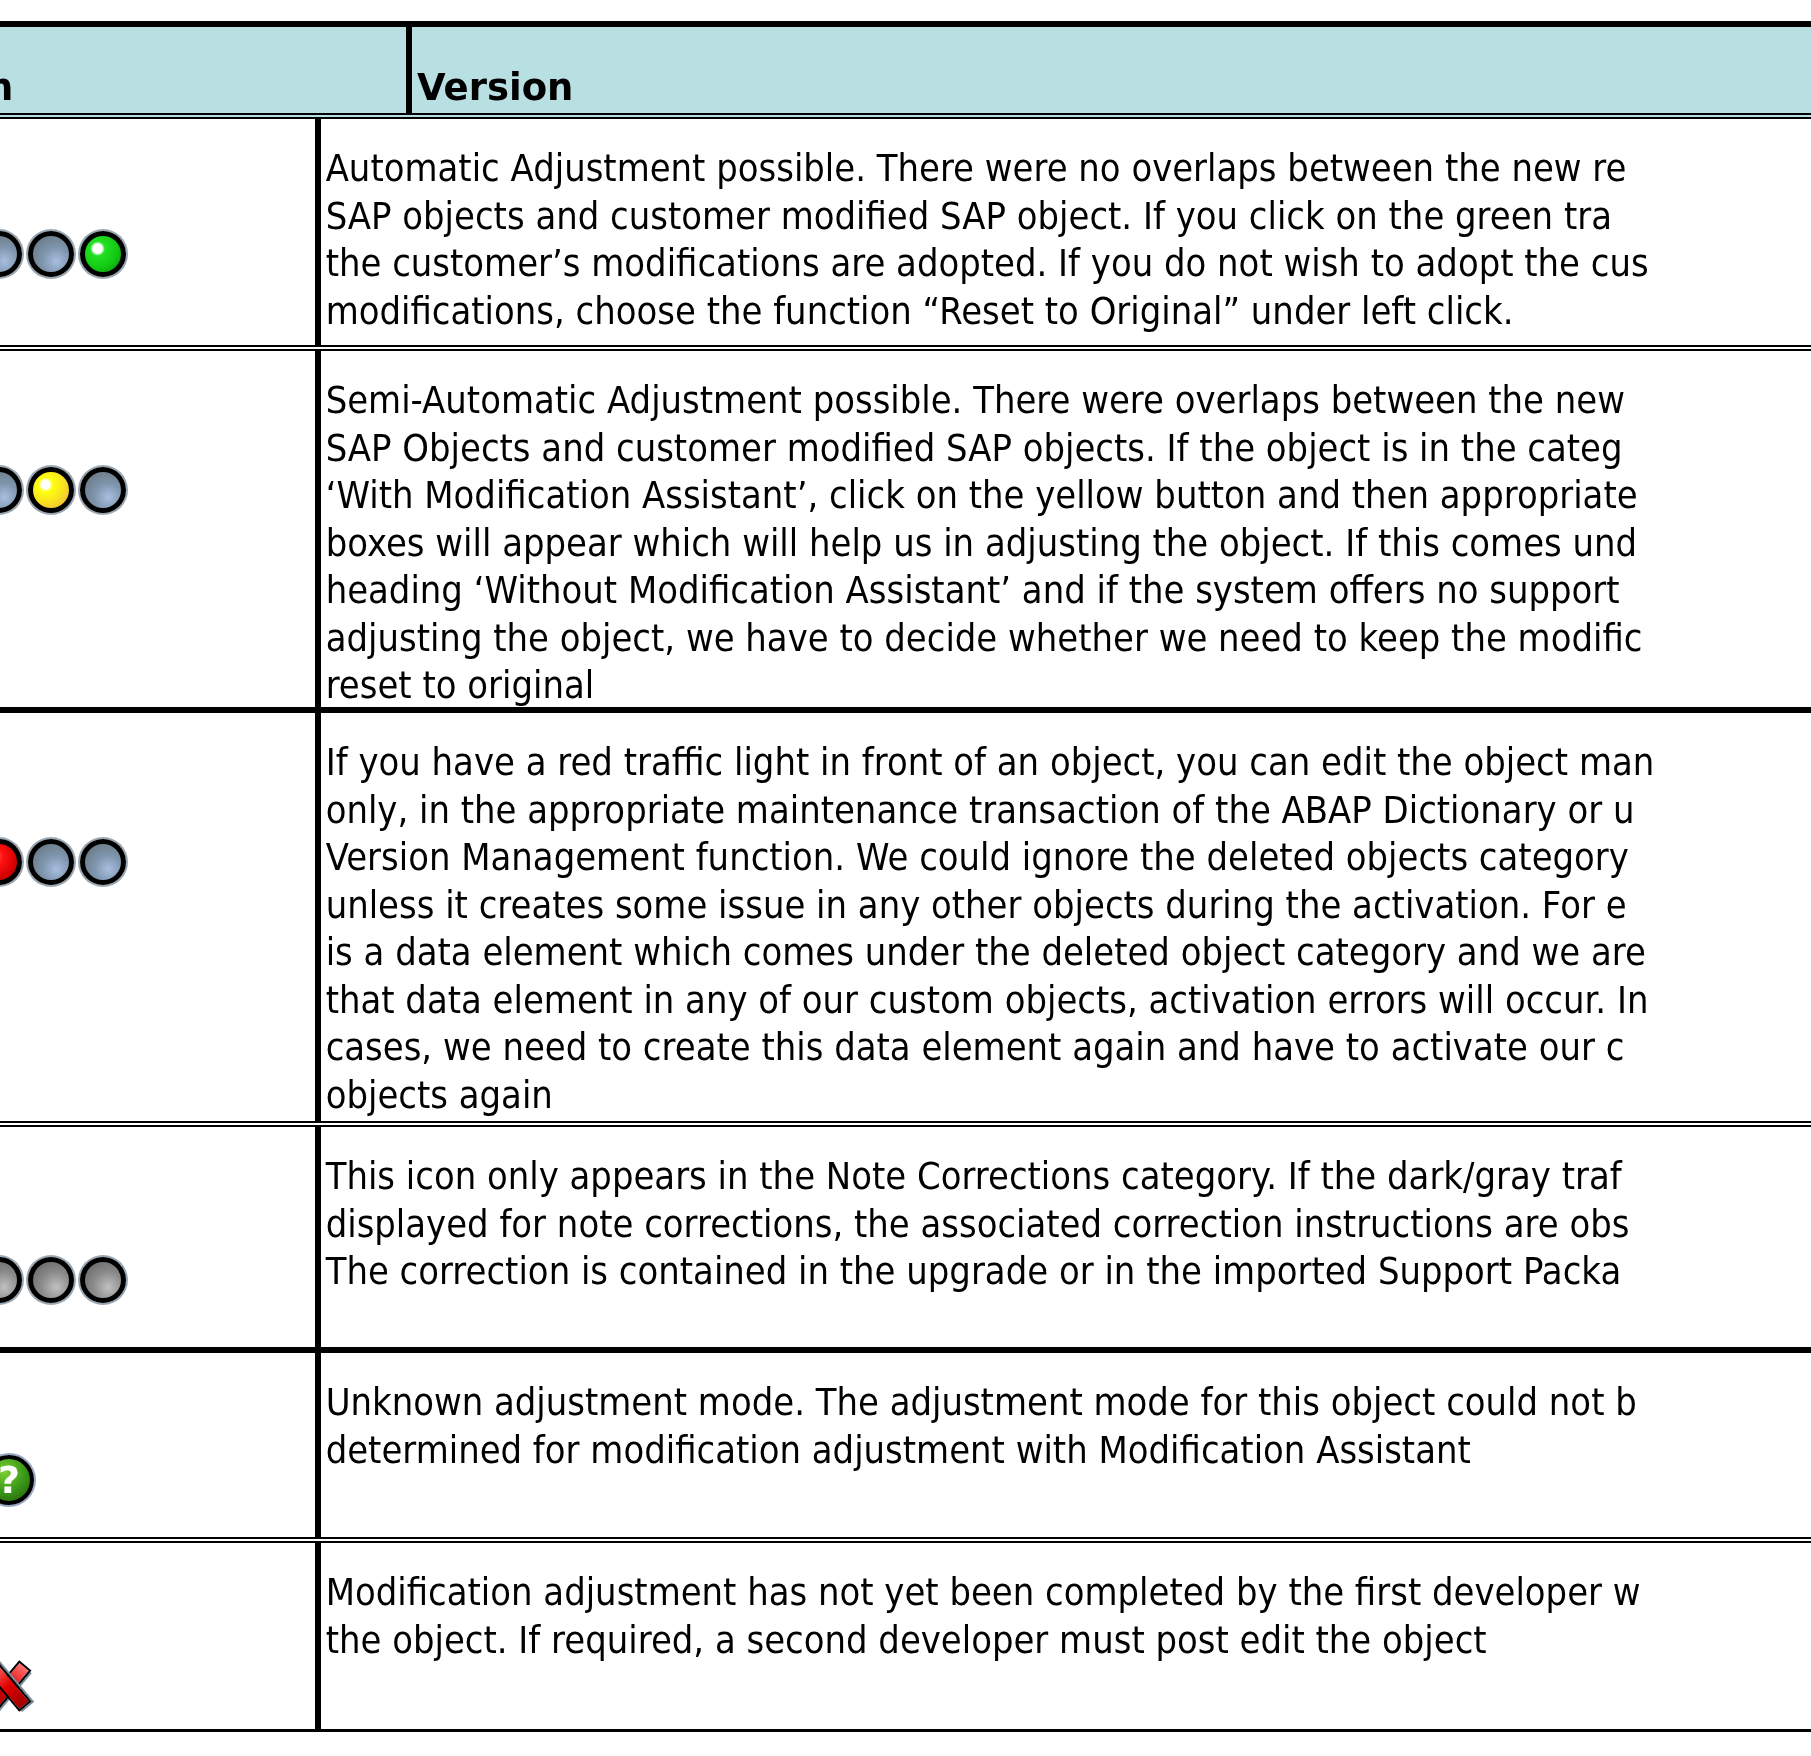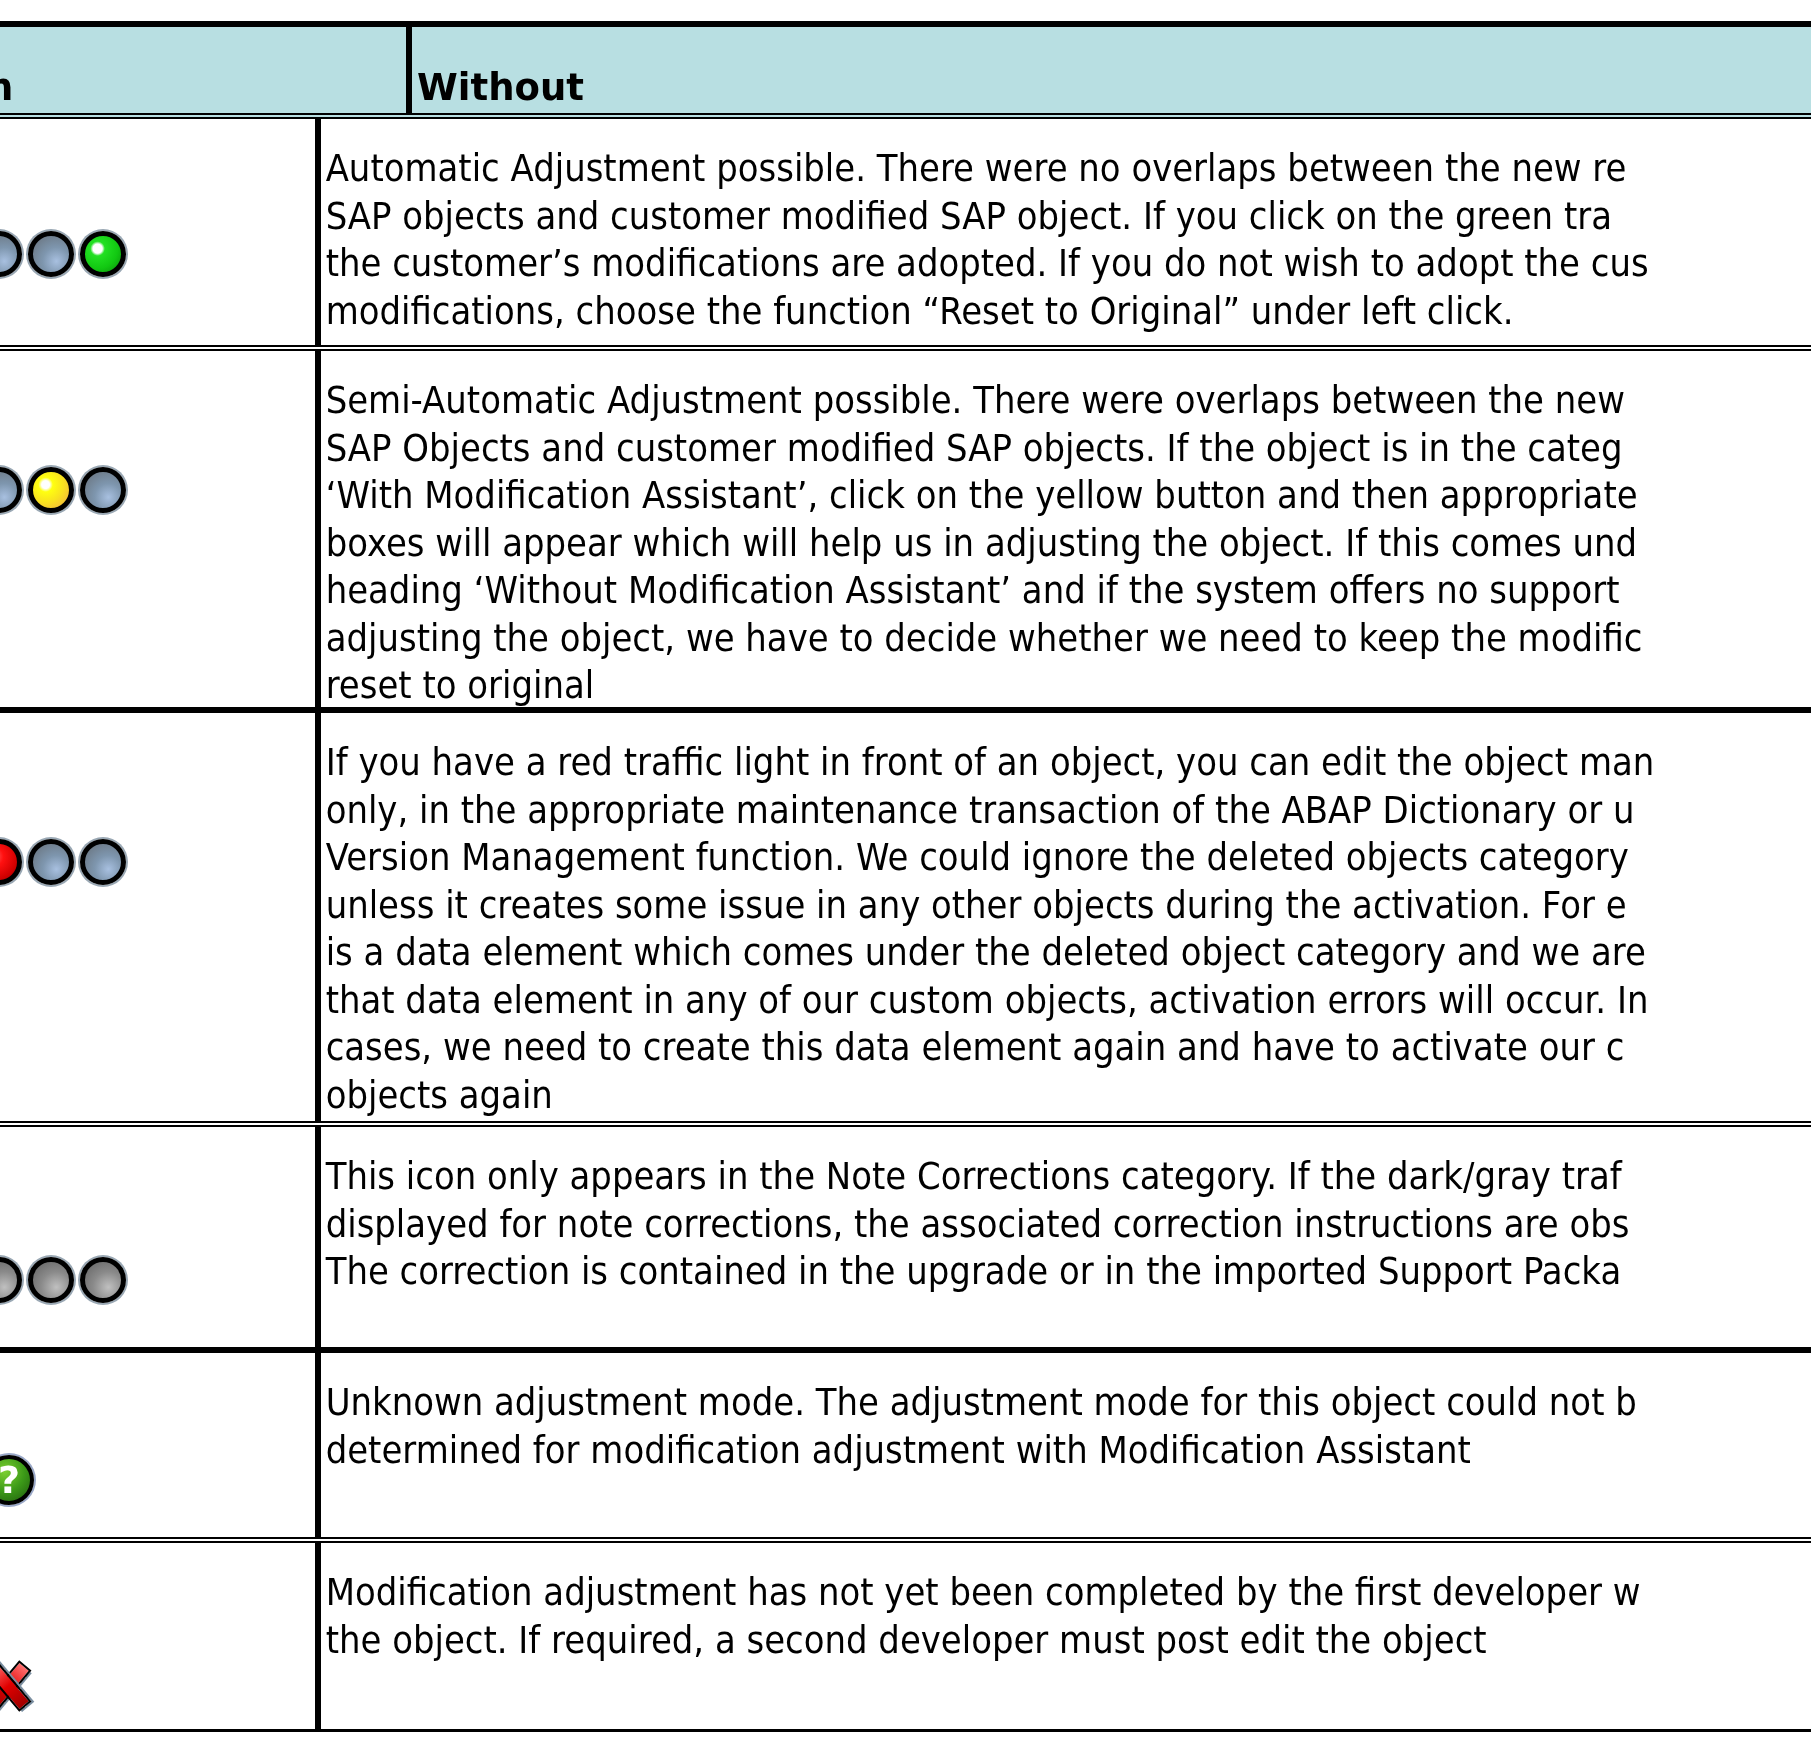--- a/index.html
+++ b/index.html
@@ -38,21 +38,21 @@
 </style>
 </head>
 <body>
 
 <div class="table">
   <div class="row hdr">
     <div class="cell-icon">
       <span style="right:auto;left:-70px;">Icon</span>
     </div>
     <div class="cell-meaning">
-      <span>Without</span>
+      <span>Version</span>
     </div>
   </div>
 
   <div class="row body-row" style="height:232px;">
     <div class="cell-icon">
       <div class="icons" style="top:112px;left:-20px;">
         <div class="light off"></div>
         <div class="light off"></div>
         <div class="light green"></div>
       </div>

